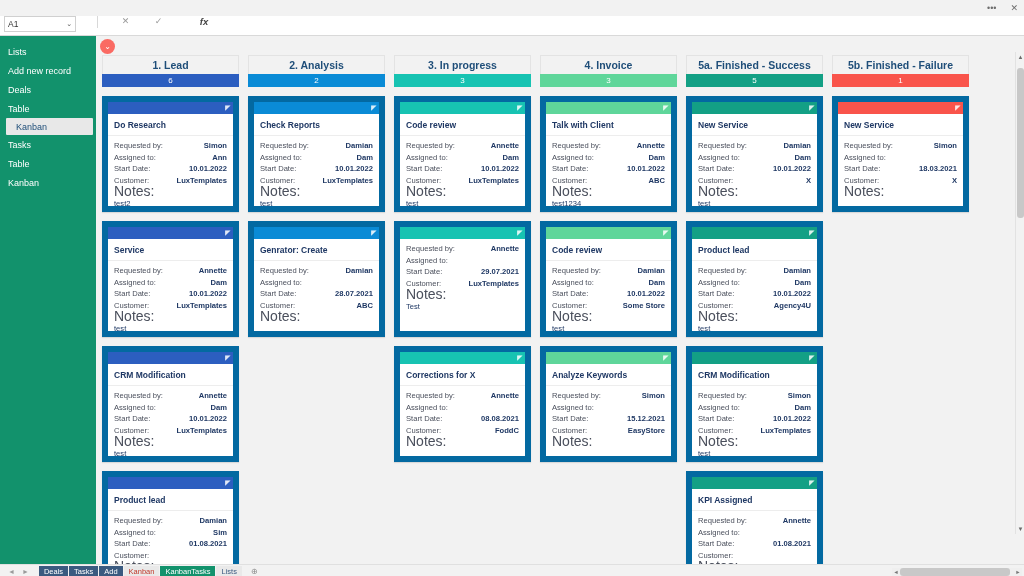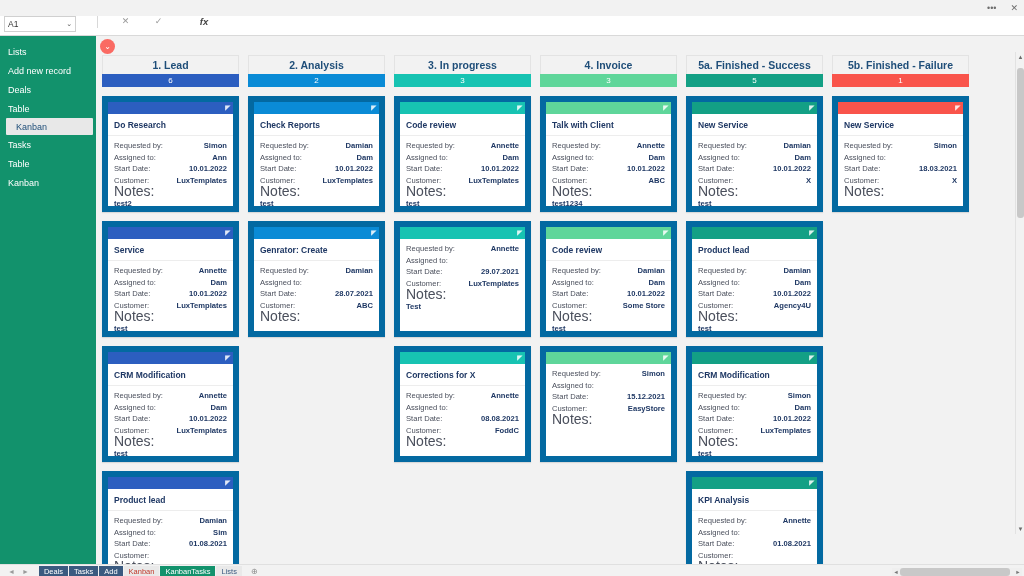--- a/index.html
+++ b/index.html
@@ -102,21 +102,21 @@
     white-space: nowrap; overflow: hidden;
   }
   .card-rows { padding: 4px 6px 0 6px; }
   .crow {
     display: flex; justify-content: space-between; align-items: baseline;
     font-size: 7.6px; line-height: 11.6px; color: #404756;
   }
   .crow .k { color: #4a4f5c; }
   .crow .v { font-weight: bold; color: #1f3864; }
   .notes-lbl { font-size: 14px; line-height: 11.6px; color: #4a4f5c; }
-  .notes-val { font-size: 7.6px; line-height: 11.6px; font-weight: bold; color: #1f3864; }
+  .notes-val { font-size: 7.6px; line-height: 11.6px; font-weight: normal; color: #1f3864; }
 
   
   .vscroll {
     position: absolute; right: 0; top: 16px; width: 9px; bottom: 30px;
     background: #f2f2f2; border-left: 1px solid #e2e2e2;
   }
   .vscroll .thumb {
     position: absolute; top: 16px; left: 1px; width: 7px; height: 150px;
     background: #c8c8c8; border-radius: 3px;
   }
@@ -517,20 +517,21 @@
                   <span class="v">Some Store</span>
                 </div>
                 <div class="notes-lbl">Notes:</div>
                 <div class="notes-val">test</div>
               </div>
             </div>
             <div class="card">
               <div class="card-bar" style="background: rgb(95, 214, 154);">
                 <span class="corner">◥</span>
               </div>
+              <div class="card-title">Analyze Keywords</div>
               <div class="card-rows">
                 <div class="crow">
                   <span class="k">Requested by:</span>
                   <span class="v">Simon</span>
                 </div>
                 <div class="crow">
                   <span class="k">Assigned to:</span>
                   <span class="v"></span>
                 </div>
                 <div class="crow">
@@ -630,21 +631,21 @@
                   <span class="v">LuxTemplates</span>
                 </div>
                 <div class="notes-lbl">Notes:</div>
                 <div class="notes-val">test</div>
               </div>
             </div>
             <div class="card">
               <div class="card-bar" style="background: rgb(19, 160, 133);">
                 <span class="corner">◥</span>
               </div>
-              <div class="card-title">KPI Analysis</div>
+              <div class="card-title">KPI Assigned</div>
               <div class="card-rows">
                 <div class="crow">
                   <span class="k">Requested by:</span>
                   <span class="v">Annette</span>
                 </div>
                 <div class="crow">
                   <span class="k">Assigned to:</span>
                   <span class="v"></span>
                 </div>
                 <div class="crow">

